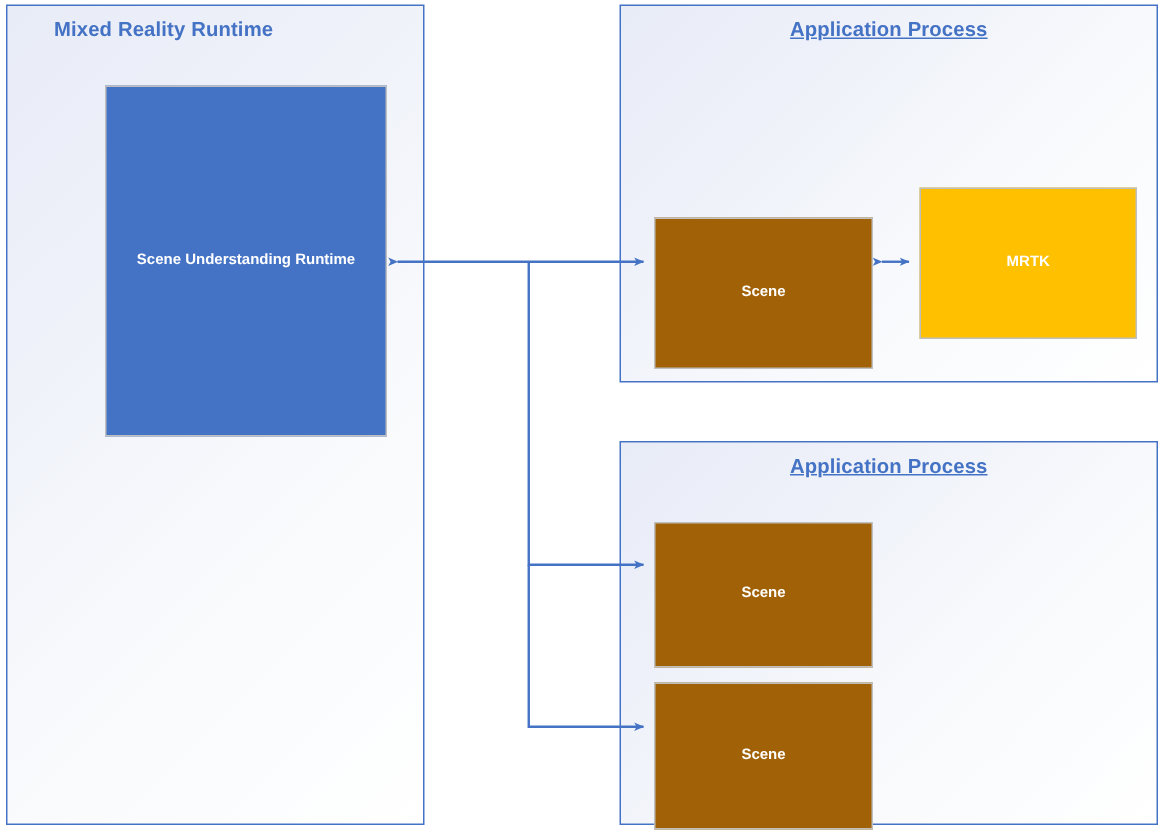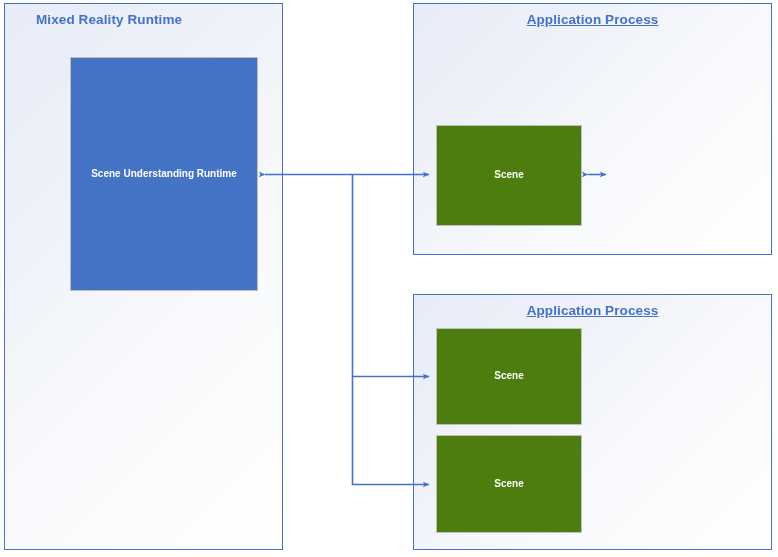--- a/index.html
+++ b/index.html
@@ -53,21 +53,21 @@
     display: flex;
     align-items: center;
     justify-content: center;
     color: #ffffff;
     font-size: 10px;
     font-weight: bold;
     text-align: center;
     line-height: 1.25;
   }
   .node.blue   { background: #4472C4; }
-  .node.green  { background: #4d7c0f; }
+  .node.green  { background: #a16207; margin-top: 20px; }
   .node.orange { background: #FFC000; }
 
   #node-su-runtime { left: 70px;  top: 57px;  width: 188px; height: 234px; }
   #node-scene-1    { left: 436px; top: 125px; width: 146px; height: 101px; }
   #node-mrtk       { left: 613px; top: 125px; width: 145px; height: 101px; }
   #node-scene-2    { left: 436px; top: 328px; width: 146px; height: 97px;  }
   #node-scene-3    { left: 436px; top: 435px; width: 146px; height: 98px;  }
 
   
   #connectors {
@@ -93,20 +93,23 @@
   </div>
 
   <div id="app-proc-top" class="container-box">
     <div class="container-title align-center">Application Process</div>
   </div>
 
   <div id="node-scene-1" class="node green">
     <span>Scene</span>
   </div>
 
+  <div id="node-mrtk" class="node orange">
+    <span>MRTK</span>
+  </div>
 
   <div id="app-proc-bot" class="container-box">
     <div class="container-title align-center">Application Process</div>
   </div>
 
   <div id="node-scene-2" class="node green">
     <span>Scene</span>
   </div>
 
   <div id="node-scene-3" class="node green">

